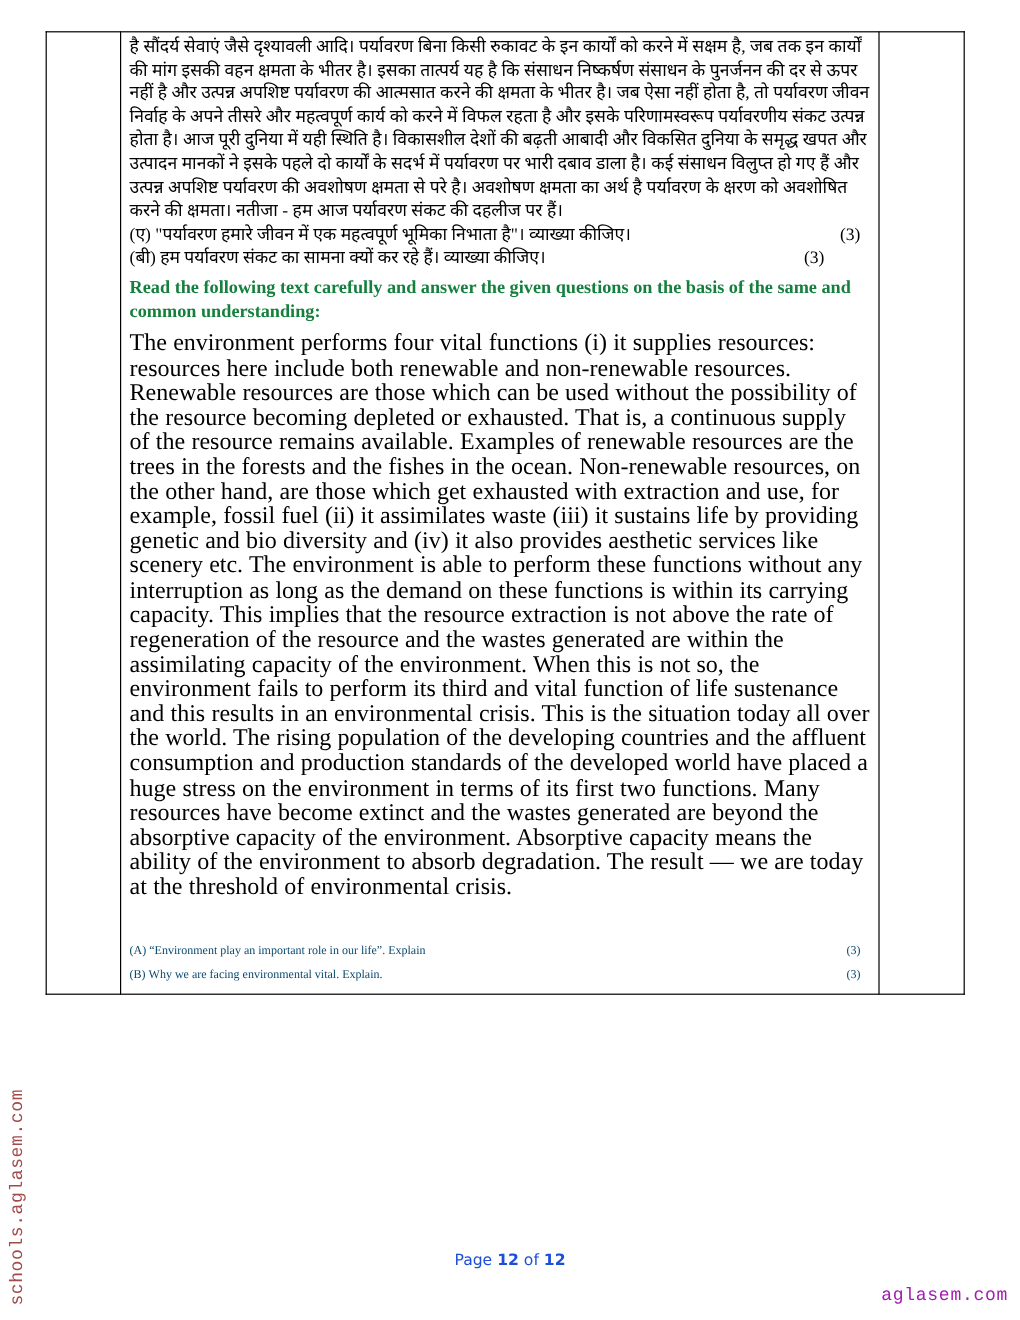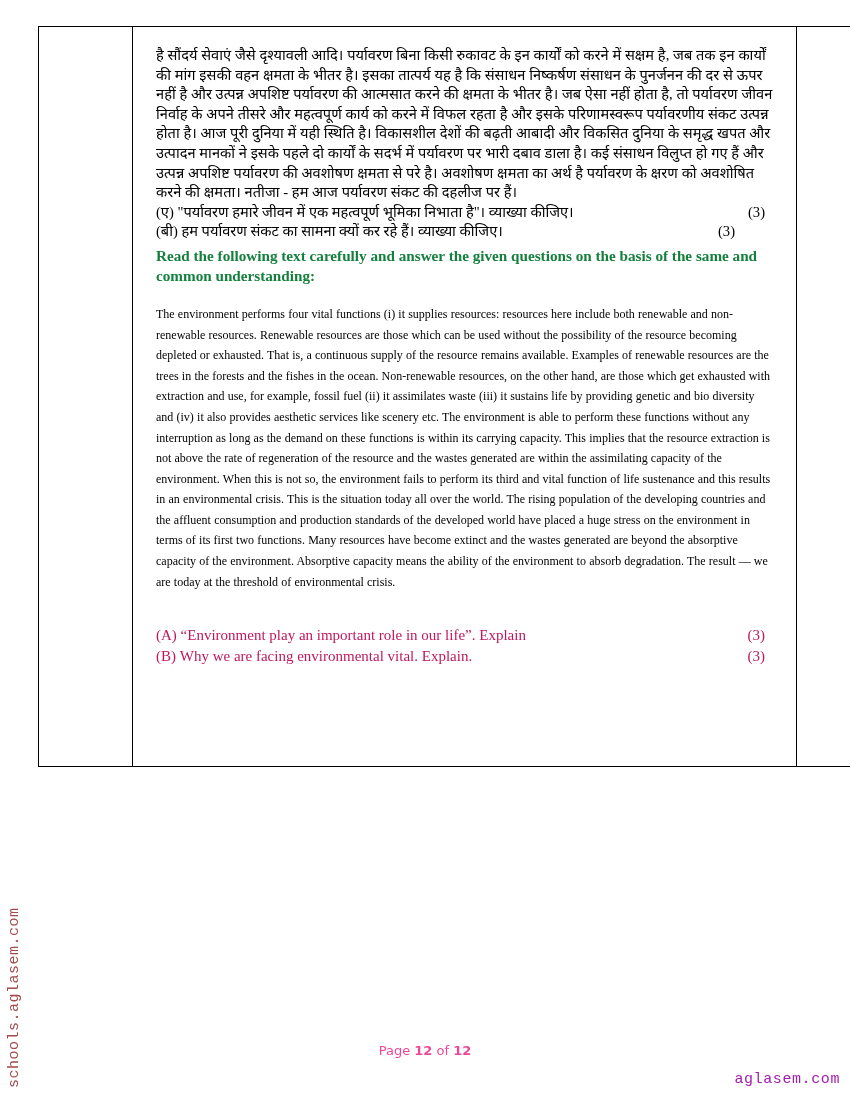--- a/index.html
+++ b/index.html
@@ -35,21 +35,21 @@
 
   
   .footer-page {
     position: absolute;
     left: 0;
     top: 1043px;
     width: 850px;
     text-align: center;
     font-family: "DejaVu Sans", "Liberation Sans", sans-serif;
     font-size: 13px;
-    color: #ec4899;
+    color: #1d4ed8;
   }
   .footer-page b { font-weight: bold; }
 
   .footer-brand {
     position: absolute;
     right: 10px;
     top: 1071px;
     font-family: "Liberation Mono", "DejaVu Sans Mono", monospace;
     font-size: 15px;
     color: #a21caf;
@@ -61,21 +61,21 @@
     position: absolute;
     left: 38px;
     top: 26px;
     width: 762px;
     border-collapse: collapse;
     table-layout: fixed;
   }
   .doc-table td {
     border: 1.3px solid #000;
     vertical-align: top;
-    padding: 16px;
+    padding: 0;
   }
   .col-left  { width: 61px; }
   .col-main  { width: 631px; }
   .col-right { width: 70px; }
 
   .main-cell-inner {
     padding: 3px 7px 4px 7px;
     min-height: 700px;
     position: relative;
   }
@@ -107,34 +107,34 @@
 
   .instruction {
     font-weight: bold;
     font-size: 15.2px;
     line-height: 20.5px;
     margin-top: 4px;
     color: #15803d;
   }
 
   .passage {
-    font-size: 12px;
+    font-size: 20px;
     line-height: 20.6px;
-    margin-top: 17px;
+    margin-top: 5px;
     color: #000;
     text-align: left;
     word-spacing: 0.2px;
   }
 
   .en-q-block { margin-top: 33px; }
   .en-q {
-    font-size: 15px;
+    font-size: 10px;
     line-height: 20.5px;
     display: flex;
-    color: #be185d;
+    color: #0c4a6e;
   }
   .en-q .qtext { flex: 0 1 auto; }
   .en-q .qfill { flex: 1 1 auto; }
   .en-q .qmarks { flex: 0 0 auto; padding-right: 8px; }
 </style>
 </head>
 <body>
 
 <div class="watermark-left">schools.aglasem.com</div>
 

